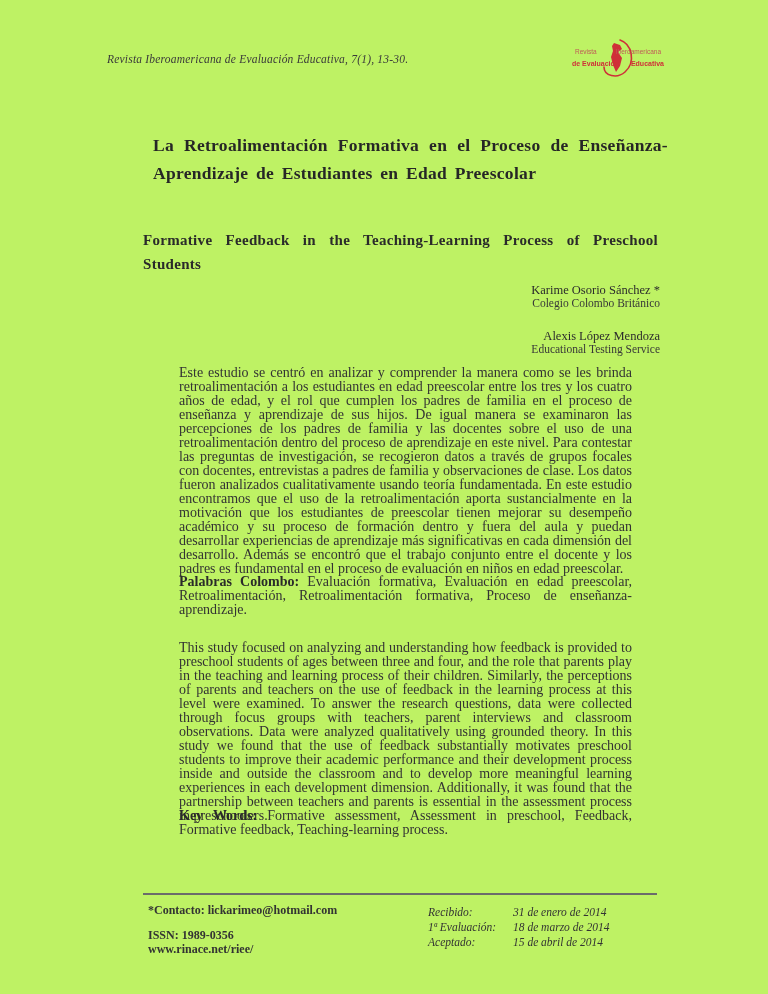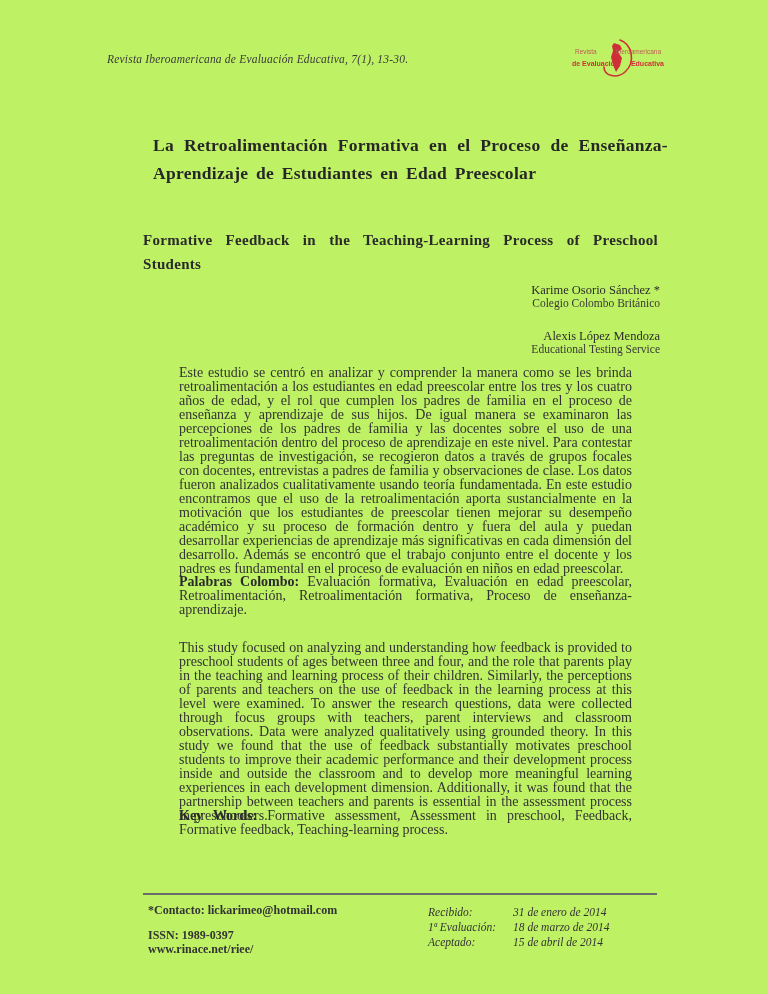--- a/index.html
+++ b/index.html
@@ -189,21 +189,21 @@
     <span>Formative assessment, Assessment in preschool, Feedback, Formative feedback, Teaching-learning process.</span>
   </p>
 
   <div class="footer-rule"></div>
 
   <div class="footer-left">
     <div>
       <span>*Contacto:</span>
       <span>lickarimeo@hotmail.com</span>
     </div>
-    <div class="issn">ISSN: 1989-0397</div>
+    <div class="issn">ISSN: 1989-0356</div>
     <div>www.rinace.net/riee/</div>
   </div>
 
   <div class="footer-right">
     <div class="date-row">
       <span class="date-label">Recibido:</span>
       <span class="date-value">31 de enero de 2014</span>
     </div>
     <div class="date-row">
       <span class="date-label">1ª Evaluación:</span>

